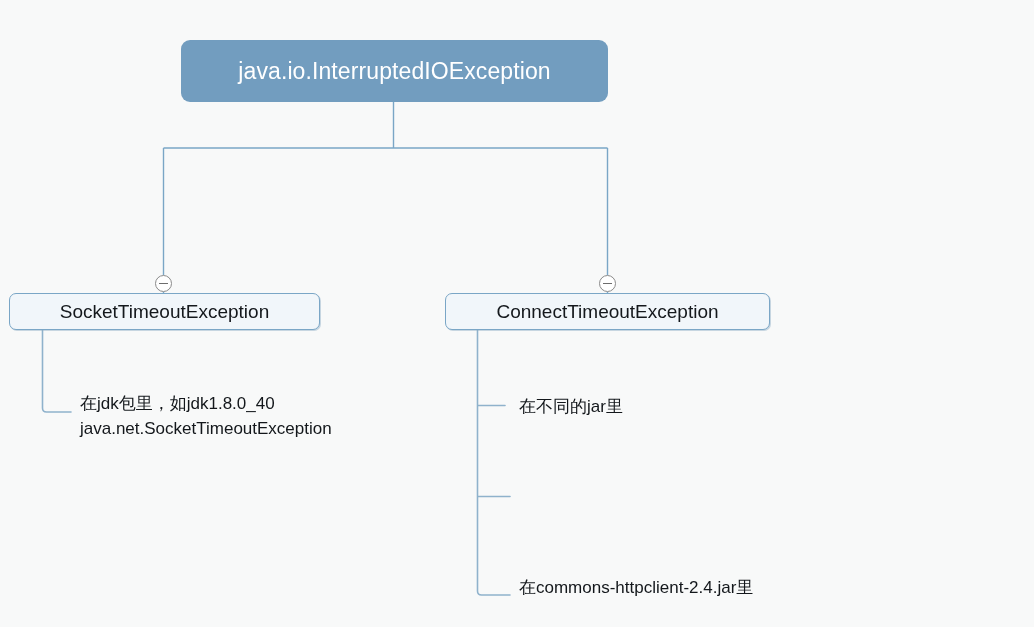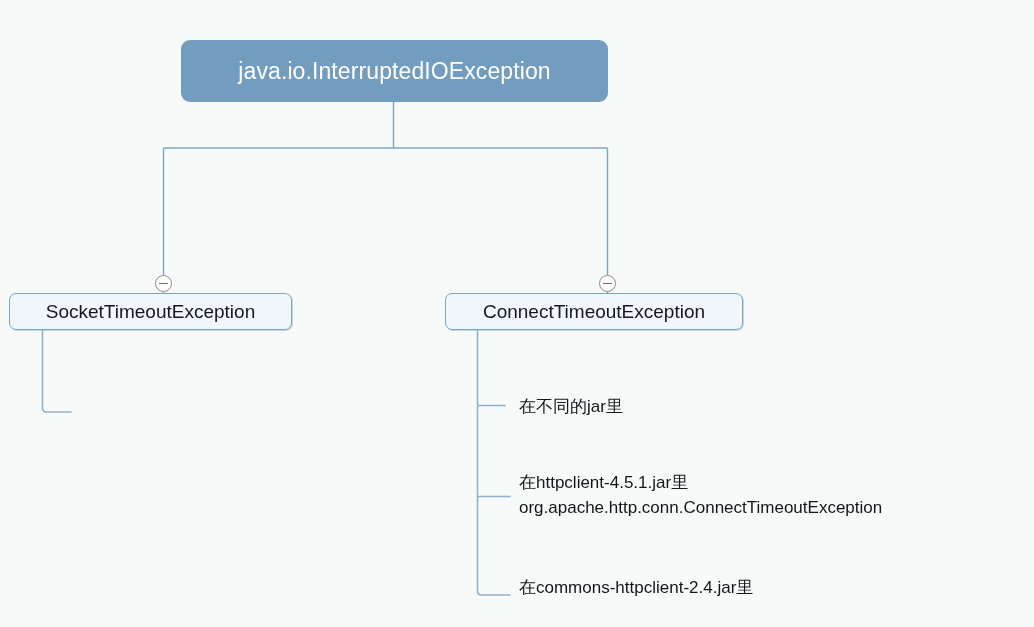--- a/index.html
+++ b/index.html
@@ -64,22 +64,22 @@
     align-items: center;
     justify-content: center;
     box-shadow: 1px 1px 0 0 rgba(140,170,195,0.45);
   }
   .child-node .node-label {
     color: #14181c;
     font-size: 19px;
     line-height: 1;
     white-space: nowrap;
   }
-  #node-socket { left: 9px;  top: 281px; width: 283px; }
-  #node-connect { left: 445px; top: 281px; width: 298px; }
+  #node-socket { left: 9px;  top: 281px; width: 311px; }
+  #node-connect { left: 445px; top: 281px; width: 325px; }
 
   
   .collapse-toggle {
     position: absolute;
     width: 17px;
     height: 17px;
     border: 1px solid #8a8a8a;
     border-radius: 50%;
     background: #ffffff;
     box-sizing: border-box;
@@ -147,27 +147,27 @@
   <div class="child-node" id="node-socket">
     <span class="node-label">SocketTimeoutException</span>
   </div>
   <div class="collapse-toggle" id="toggle-socket"></div>
 
   <div class="child-node" id="node-connect">
     <span class="node-label">ConnectTimeoutException</span>
   </div>
   <div class="collapse-toggle" id="toggle-connect"></div>
 
+  <div class="annotation" id="ann-jdk">
+    <span class="line">在jdk包里，如jdk1.8.0_40</span>
+    <span class="line">java.net.SocketTimeoutException</span>
+  </div>
 
   <div class="annotation" id="ann-diff-jar">
     <span class="line">在不同的jar里</span>
   </div>
 
-  <div class="annotation" id="ann-httpclient">
-    <span class="line">在httpclient-4.5.1.jar里</span>
-    <span class="line">org.apache.http.conn.ConnectTimeoutException</span>
-  </div>
 
   <div class="annotation" id="ann-commons">
     <span class="line">在commons-httpclient-2.4.jar里</span>
   </div>
 
 </div>
 
 </body></html>

